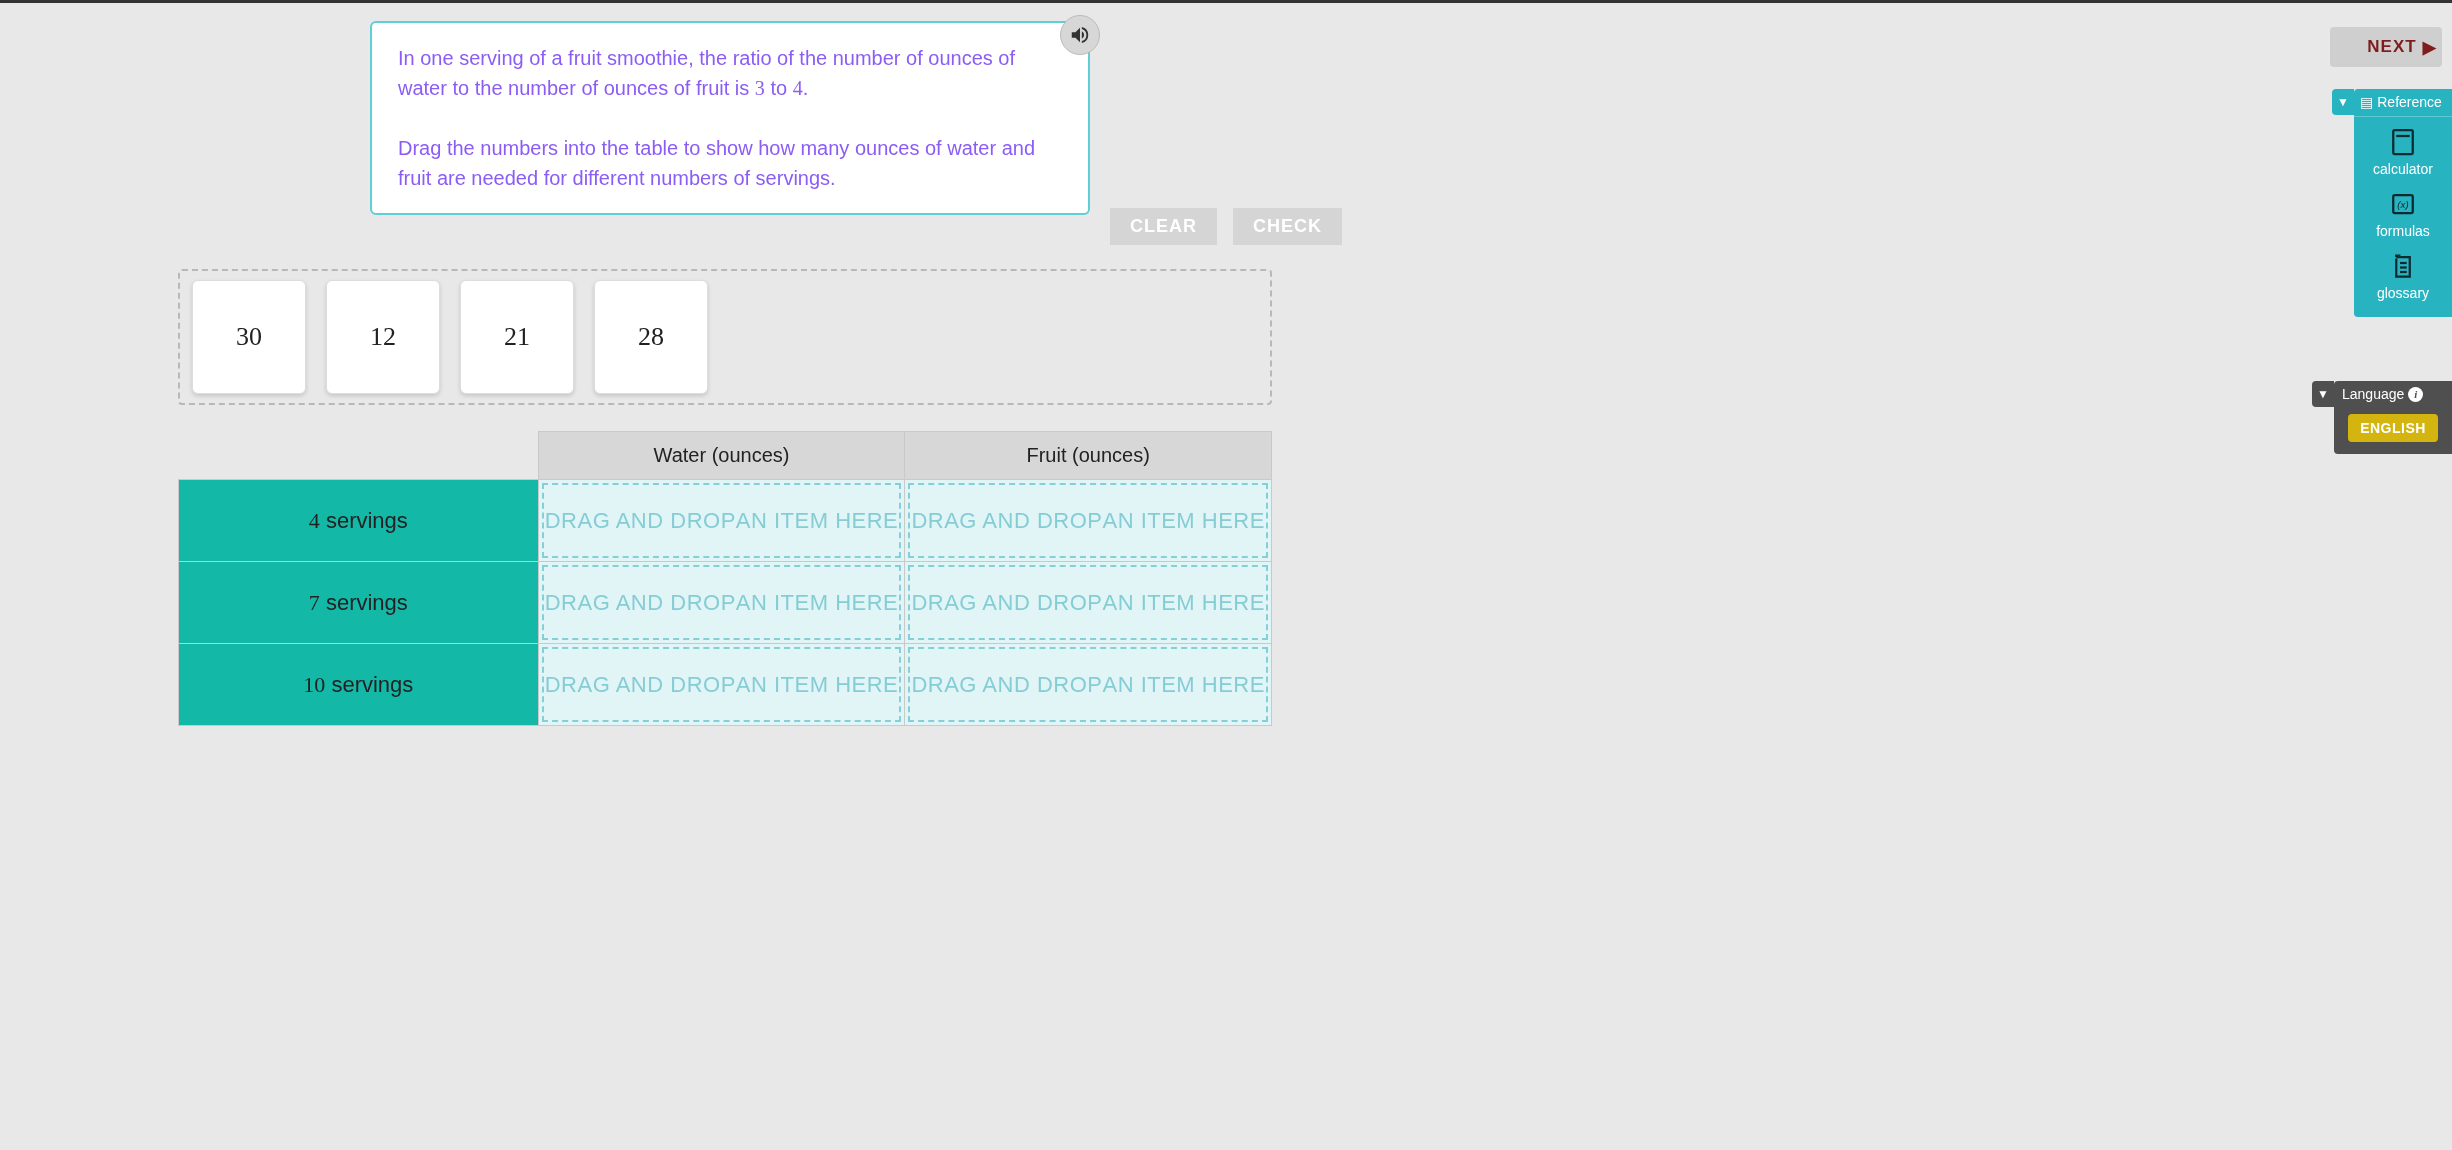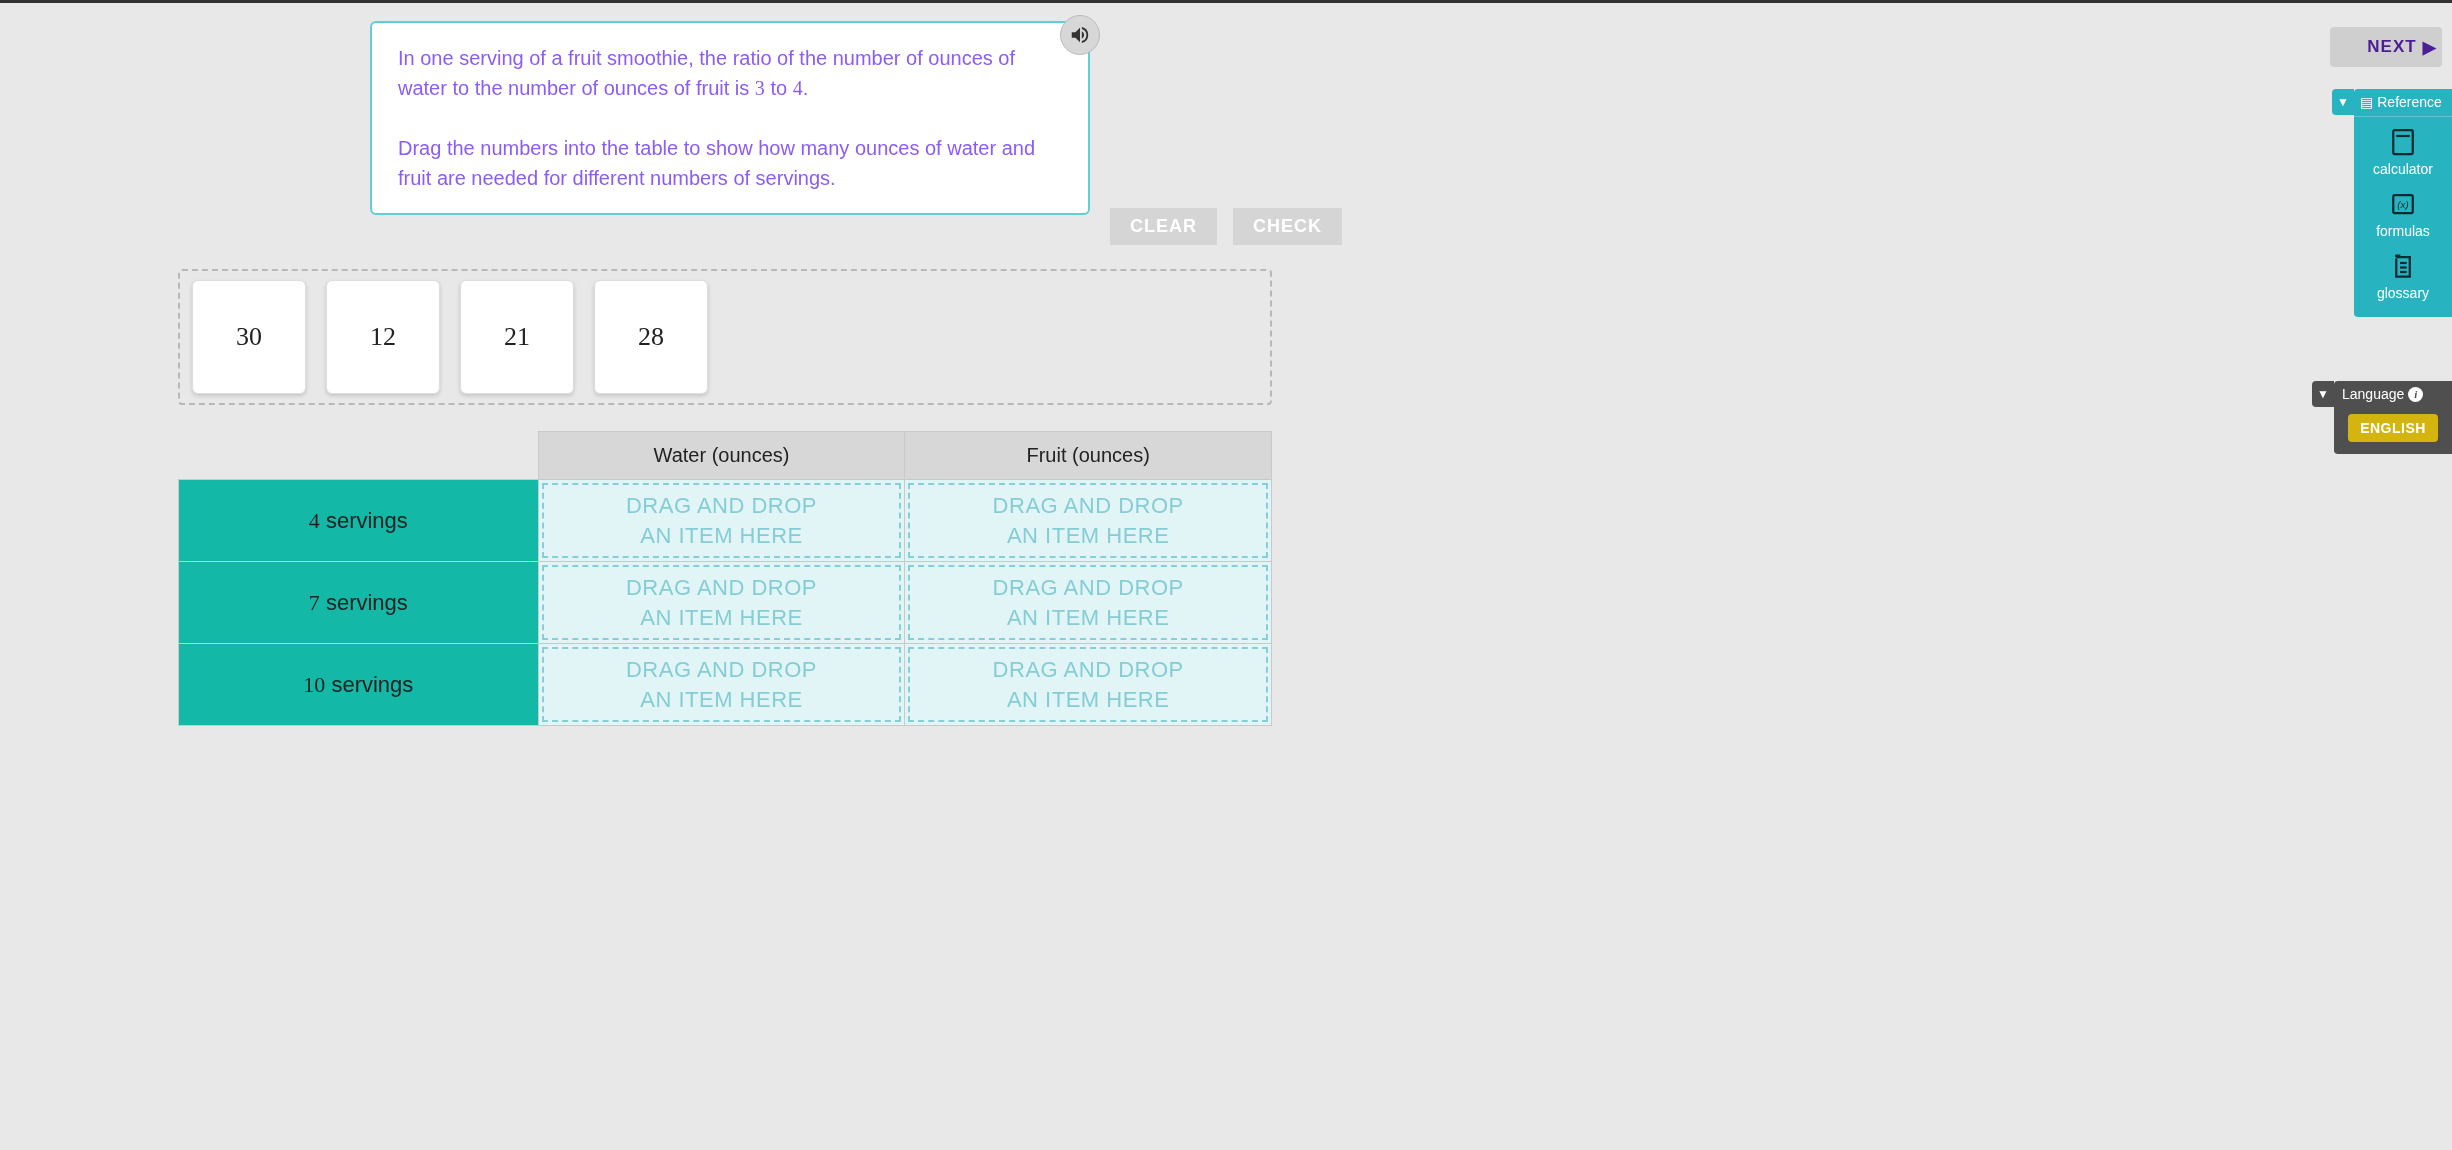--- a/index.html
+++ b/index.html
@@ -137,40 +137,40 @@
   .drop-cell {
     background: #e1f4f6;
     position: relative;
     width: 367px;
   }
   .drop-inner {
     position: absolute;
     inset: 3px;
     border: 2px dashed #85d0d8;
     display: flex;
-    flex-direction: column;
+    flex-direction: row;
     align-items: center;
     justify-content: center;
     color: #85cdd5;
     font-size: 22px;
     font-weight: 500;
     letter-spacing: 0.5px;
     line-height: 1.35;
     text-align: center;
   }
 
   
   .next-btn {
     position: absolute;
     right: 10px;
     top: 24px;
     width: 112px;
     height: 40px;
     background: #cfcfcf;
-    color: #4c1d95;
+    color: #7f1d1d;
     border: none;
     border-radius: 4px;
     font-size: 17px;
     font-weight: bold;
     letter-spacing: 1px;
     display: flex;
     align-items: center;
     justify-content: center;
     gap: 6px;
     cursor: pointer;

